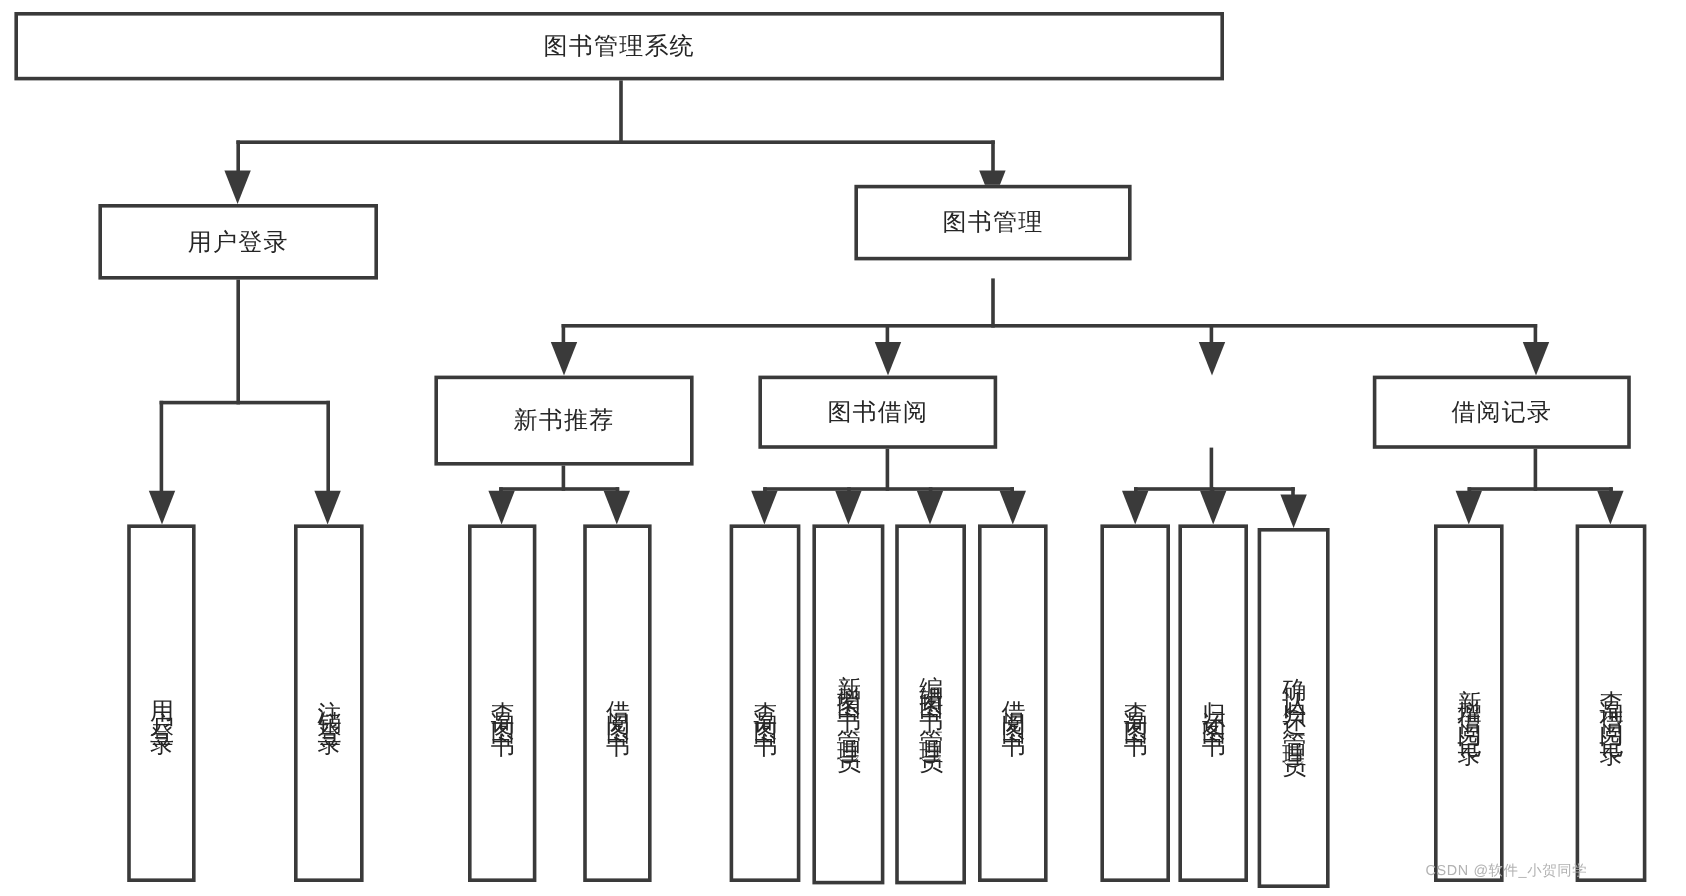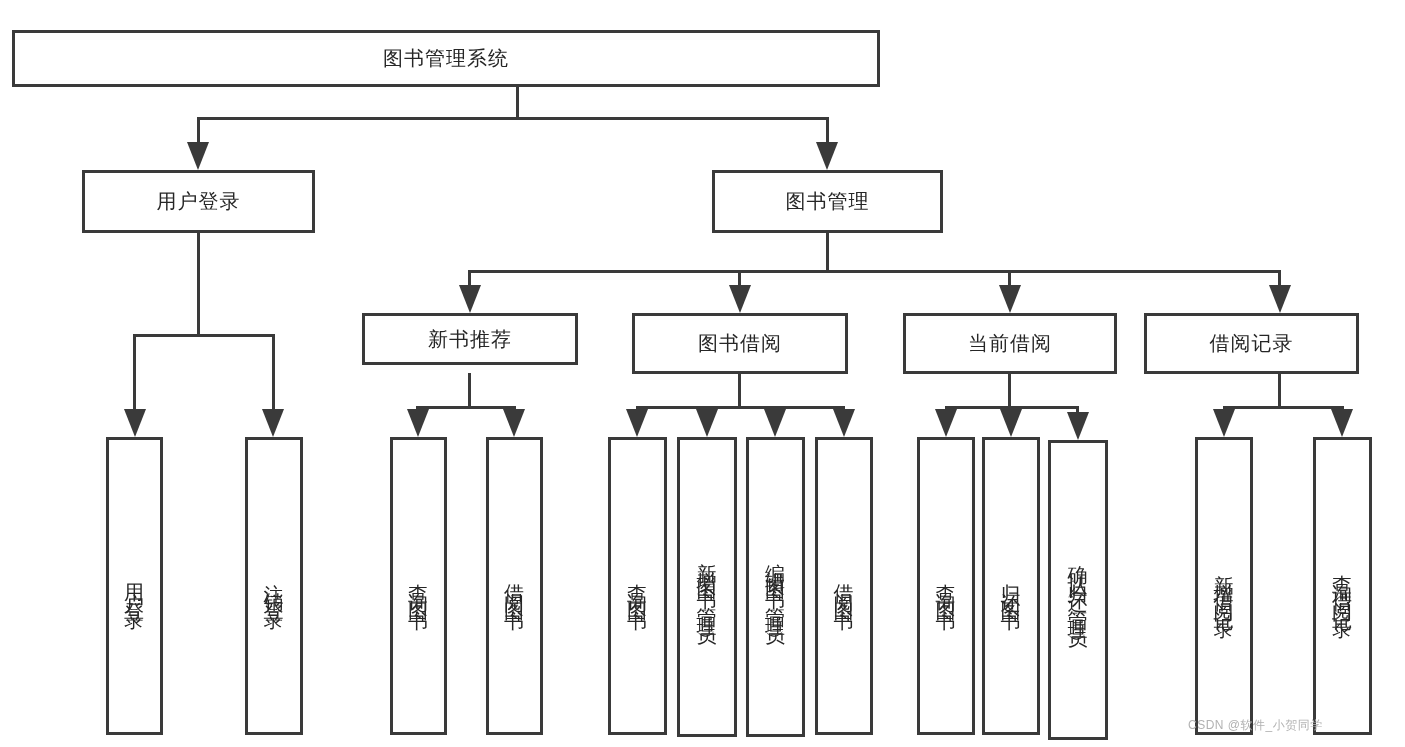--- a/index.html
+++ b/index.html
@@ -91,28 +91,27 @@
   <div class="vl" style="left:1076px;top:406px;height:8px;"></div>
   <div class="arr" style="left:1067px;top:412px;"></div>
 
   <div class="vl" style="left:1278px;top:373px;height:36px;"></div>
   <div class="hl" style="left:1223px;top:406px;width:121px;"></div>
   <div class="vl" style="left:1223px;top:406px;height:8px;"></div>
   <div class="arr" style="left:1213px;top:409px;"></div>
   <div class="vl" style="left:1341px;top:406px;height:8px;"></div>
   <div class="arr" style="left:1331px;top:409px;"></div>
 
-  <div class="hnode" style="left:12px;top:10px;width:868px;height:57px;margin-top:20px;">图书管理系统</div>
+  <div class="hnode" style="left:12px;top:10px;width:1008px;height:57px;">图书管理系统</div>
 
   <div class="hnode" style="left:82px;top:170px;width:233px;height:63px;">用户登录</div>
-  <div class="hnode" style="left:712px;top:170px;width:231px;height:63px;">图书管理</div>
+  <div class="hnode" style="left:712px;top:154px;width:231px;height:63px;">图书管理</div>
 
-  <div class="hnode" style="left:362px;top:313px;width:216px;height:52px;">新书推荐</div>
-  <div class="hnode" style="left:632px;top:313px;width:216px;height:61px;">图书借阅</div>
-  <div class="hnode" style="left:903px;top:313px;width:214px;height:61px;">当前借阅</div>
+  <div class="hnode" style="left:362px;top:313px;width:216px;height:75px;">新书推荐</div>
+  <div class="hnode" style="left:632px;top:313px;width:199px;height:61px;">图书借阅</div>
   <div class="hnode" style="left:1144px;top:313px;width:215px;height:61px;">借阅记录</div>
 
   <div class="vnode" style="left:106px;top:437px;width:57px;height:298px;">用户登录</div>
   <div class="vnode" style="left:245px;top:437px;width:58px;height:298px;">注销登录</div>
 
   <div class="vnode" style="left:390px;top:437px;width:57px;height:298px;">查询图书</div>
   <div class="vnode" style="left:486px;top:437px;width:57px;height:298px;">借阅图书</div>
 
   <div class="vnode" style="left:608px;top:437px;width:59px;height:298px;">查询图书</div>
   <div class="vnode" style="left:677px;top:437px;width:60px;height:300px;">新增图书（管理员）</div>

